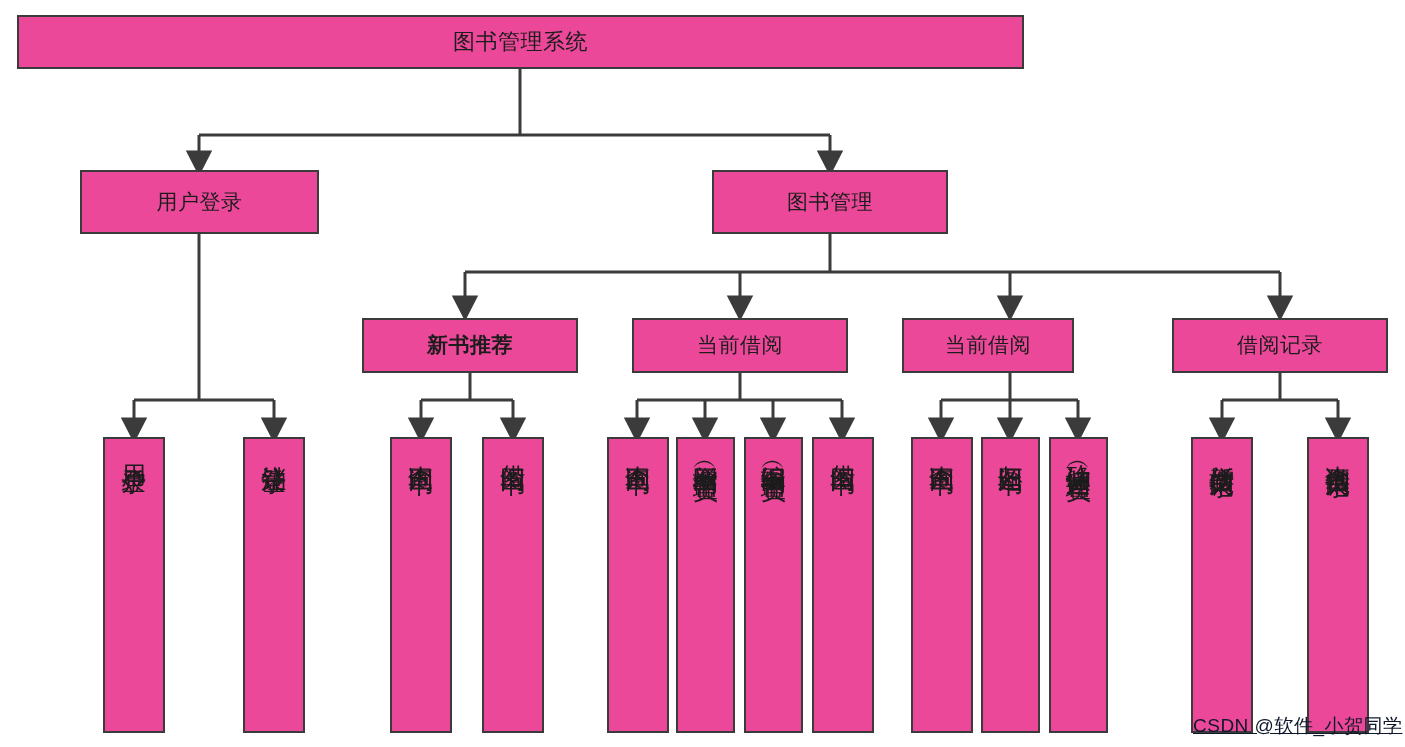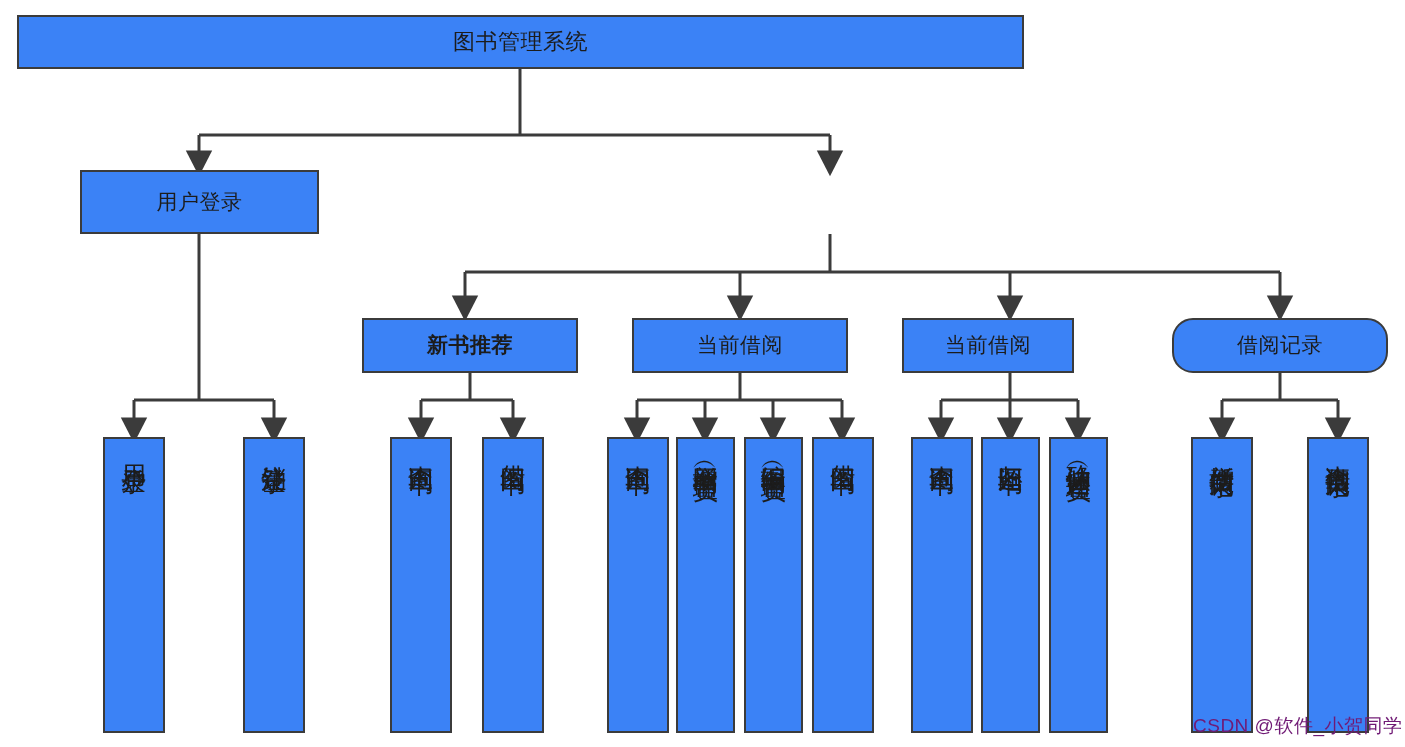--- a/index.html
+++ b/index.html
@@ -21,21 +21,21 @@
     position: absolute;
     left: 0;
     top: 0;
     width: 1405px;
     height: 747px;
     pointer-events: none;
   }
   .node {
     position: absolute;
     box-sizing: border-box;
-    background: #3b82f6;
+    background: #ec4899;
     border: 2px solid #3b3b3b;
     display: flex;
     align-items: center;
     justify-content: center;
     color: #1c1c1c;
   }
   .node-label {
     display: block;
     text-align: center;
     line-height: 1.18;
@@ -56,25 +56,26 @@
     writing-mode: vertical-rl;
     text-orientation: upright;
     font-size: 25px;
     line-height: 1.05;
     letter-spacing: 2px;
     white-space: normal;
     max-height: 100%;
   }
   .watermark {
     position: absolute;
-    color: #701a75;
+    color: #0f172a;
     font-size: 19px;
     letter-spacing: 0.5px;
     white-space: nowrap;
     user-select: none;
+    text-decoration: underline;
   }
 </style>
 </head>
 <body>
 
 <div id="canvas">
 
   <svg class="wires" viewBox="0 0 1405 747" xmlns="http://www.w3.org/2000/svg">
     <defs>
       <marker id="arrow" markerWidth="10" markerHeight="10" refX="4.2" refY="5" orient="auto" markerUnits="strokeWidth">
@@ -126,34 +127,37 @@
   </svg>
 
   <div class="node root horiz" style="left:17px; top:15px; width:1007px; height:54px;">
     <span class="node-label">图书管理系统</span>
   </div>
 
   <div class="node horiz" style="left:80px; top:170px; width:239px; height:64px;">
     <span class="node-label">用户登录</span>
   </div>
 
+  <div class="node horiz" style="left:712px; top:170px; width:236px; height:64px;">
+    <span class="node-label">图书管理</span>
+  </div>
 
   <div class="node horiz" style="left:362px; top:318px; width:216px; height:55px;font-weight:bold;">
     <span class="node-label">新书推荐</span>
   </div>
 
   <div class="node horiz" style="left:632px; top:318px; width:216px; height:55px;">
     <span class="node-label">当前借阅</span>
   </div>
 
   <div class="node horiz" style="left:902px; top:318px; width:172px; height:55px;">
     <span class="node-label">当前借阅</span>
   </div>
 
-  <div class="node horiz" style="left:1172px; top:318px; width:216px; height:55px;border-radius:21px;">
+  <div class="node horiz" style="left:1172px; top:318px; width:216px; height:55px;">
     <span class="node-label">借阅记录</span>
   </div>
 
   <div class="node vert" style="left:103px; top:437px; width:62px; height:296px;">
     <span class="node-label">用户登录</span>
   </div>
 
   <div class="node vert" style="left:243px; top:437px; width:62px; height:296px;">
     <span class="node-label">注销登录</span>
   </div>

